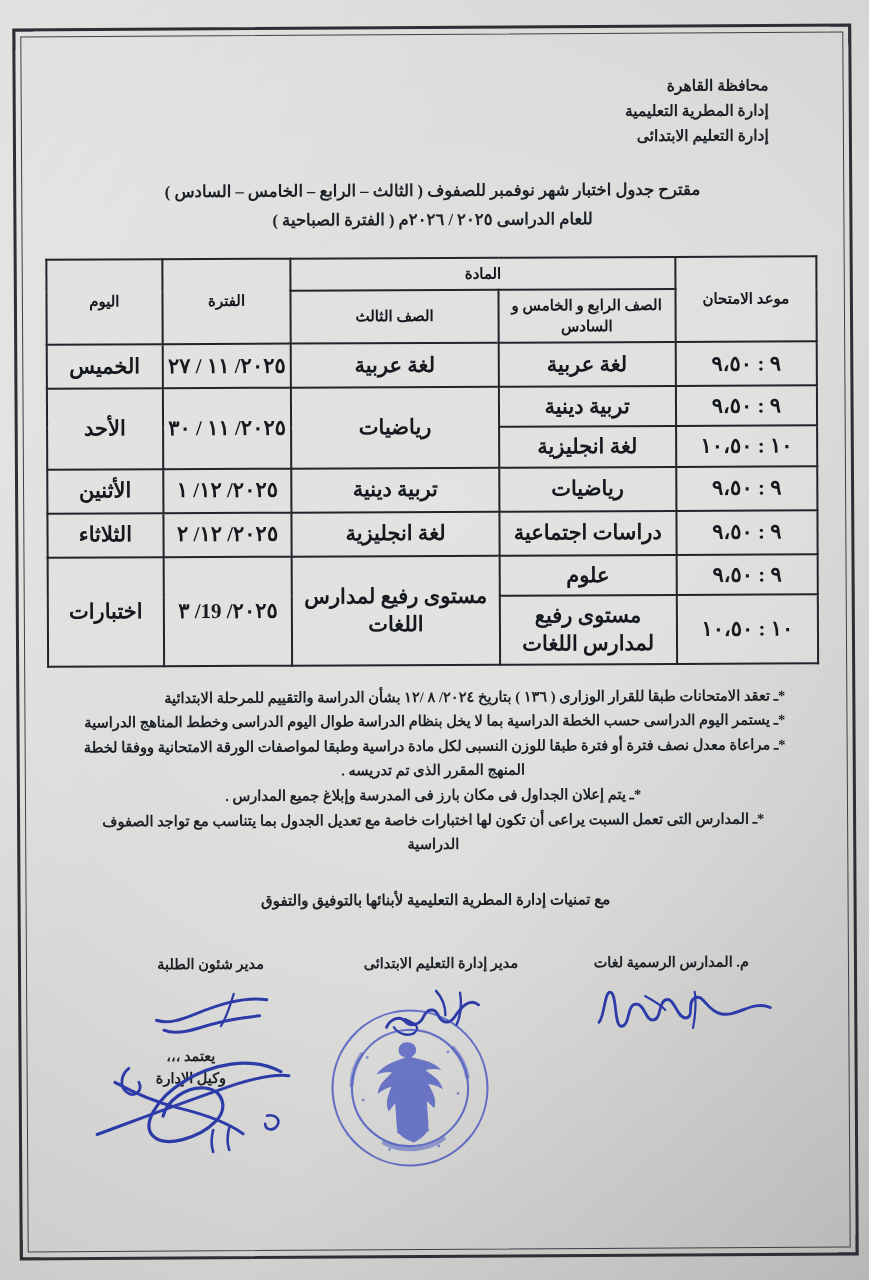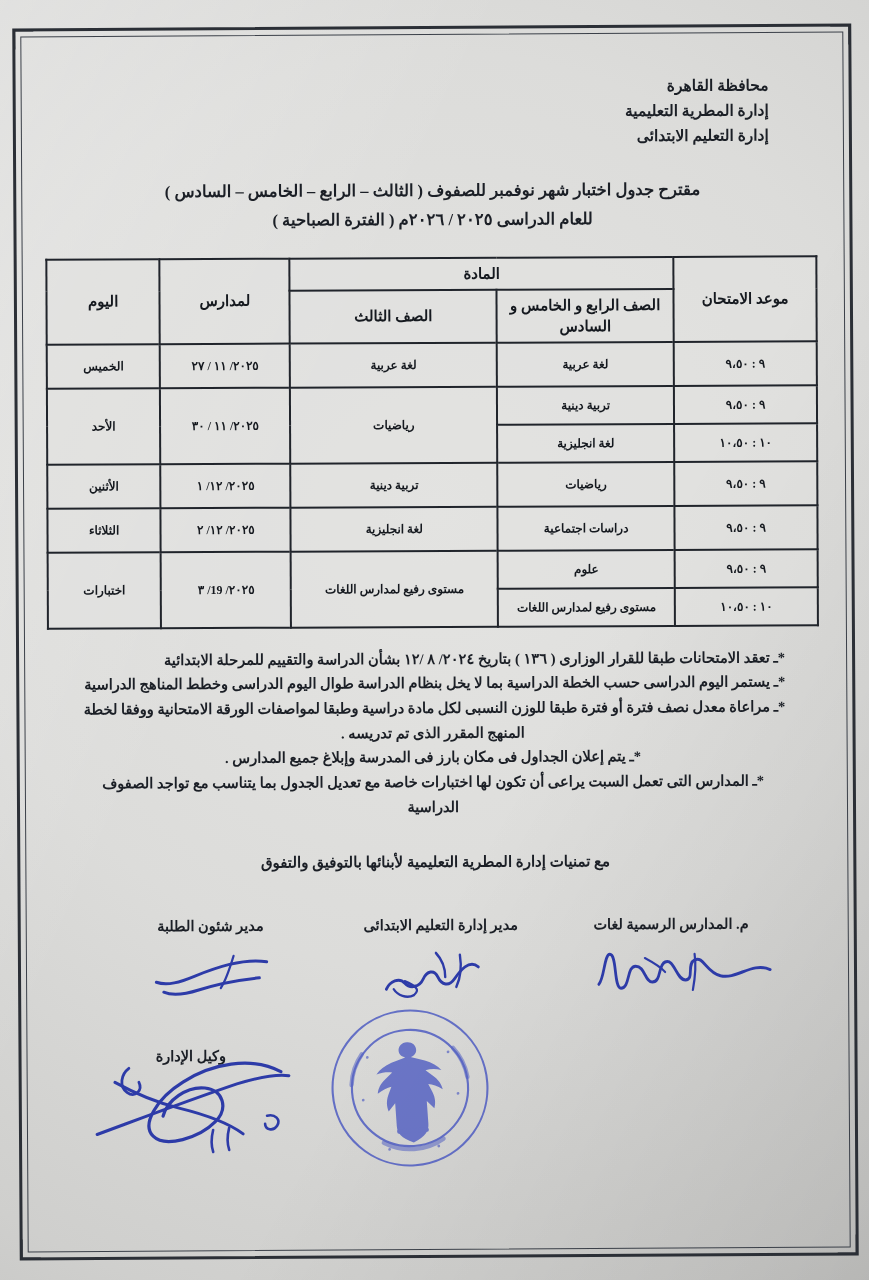--- a/index.html
+++ b/index.html
@@ -89,21 +89,21 @@
     border-collapse: collapse;
     direction: rtl;
     color:#15191f;
     background: rgba(226,226,224,.55);
   }
   table.sched th, table.sched td{
     border: 2px solid #20242b;
     text-align:center;
     vertical-align:middle;
     font-weight:bold;
-    font-size:12px;
+    font-size:21px;
     padding: 5px 4px;
     line-height:1.35;
   }
   table.sched th{ font-size:15px; }
   .c-day   { width: 120px; }
   .c-date  { width: 138px; }
   .c-g3    { width: 224px; }
   .c-g456  { width: 190px; }
   .c-time  { width: 152px; margin-top: 20px; }
   .small-h { font-size:13.5px; line-height:1.25; }
@@ -207,21 +207,21 @@
   <div class="title-block">
     <div class="title-line">مقترح جدول اختبار شهر نوفمبر  للصفوف ( الثالث – الرابع – الخامس – السادس )</div>
     <div class="title-line">للعام الدراسى ٢٠٢٥ / ٢٠٢٦م ( الفترة الصباحية )</div>
   </div>
 
   <table class="sched">
     <thead>
       <tr>
         <th class="c-time" rowspan="2">موعد الامتحان</th>
         <th colspan="2">المادة</th>
-        <th class="c-date" rowspan="2">لمدارس</th>
+        <th class="c-date" rowspan="2">الفترة</th>
         <th class="c-day" rowspan="2">اليوم</th>
       </tr>
       <tr>
         <th class="c-g456 small-h">الصف الرابع و الخامس و السادس</th>
         <th class="c-g3">الصف الثالث</th>
       </tr>
     </thead>
     <tbody>
         <tr class="t-row-tall">
           <td class="c-time">٩ : ٩،٥٠</td>
@@ -316,20 +316,21 @@
           <path class="ink-stroke" stroke-width="3" d="M186,24 C160,20 130,30 108,38 C92,44 78,48 66,44"></path>
           <path class="ink-stroke" stroke-width="3" d="M178,40 C156,42 132,46 112,52 C98,56 84,58 74,54"></path>
           <path class="ink-stroke" stroke-width="2.4" d="M150,18 C146,30 142,42 136,50"></path>
         </svg>
       </div>
     </div>
 
   </div>
 
   <div class="approve">
+    <div class="ap-line">يعتمد ،،،</div>
     <div class="ap-line">وكيل الإدارة</div>
     <div class="ink">
       <svg viewBox="0 0 240 120" preserveAspectRatio="none">
         <path class="ink-stroke" stroke-width="3.2" d="M210,34 C180,18 140,26 112,44 C86,60 70,86 82,98
                  C94,110 128,100 144,84 C158,70 152,52 134,50
                  C116,48 96,62 92,78"></path>
         <path class="ink-stroke" stroke-width="3" d="M26,96 C70,80 118,62 166,46 C186,40 204,36 218,38"></path>
         <path class="ink-stroke" stroke-width="3" d="M44,44 C62,54 84,64 108,70 C132,76 156,84 172,96"></path>
         <path class="ink-stroke" stroke-width="2.8" d="M58,30 C50,36 48,48 56,54 C64,60 72,52 68,44"></path>
         <path class="ink-stroke" stroke-width="2.6" d="M142,92 C140,100 140,108 142,114"></path>

